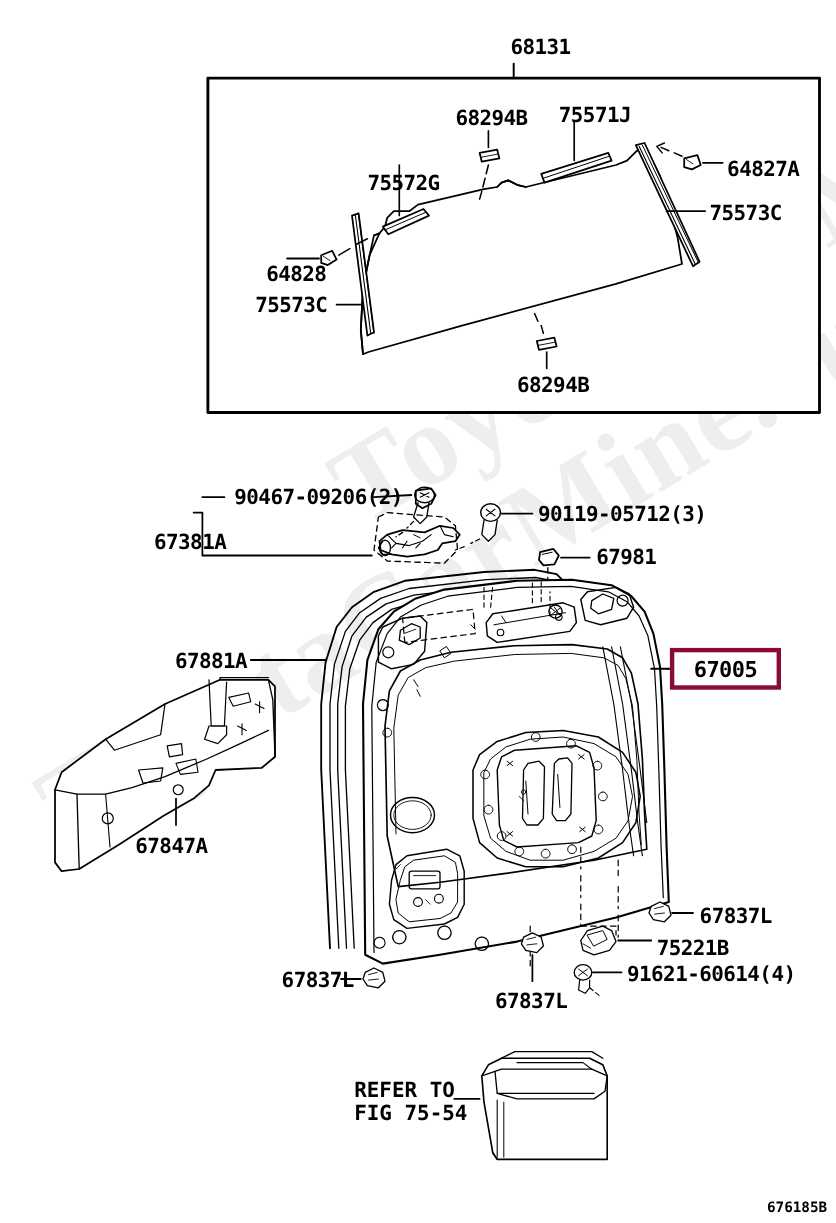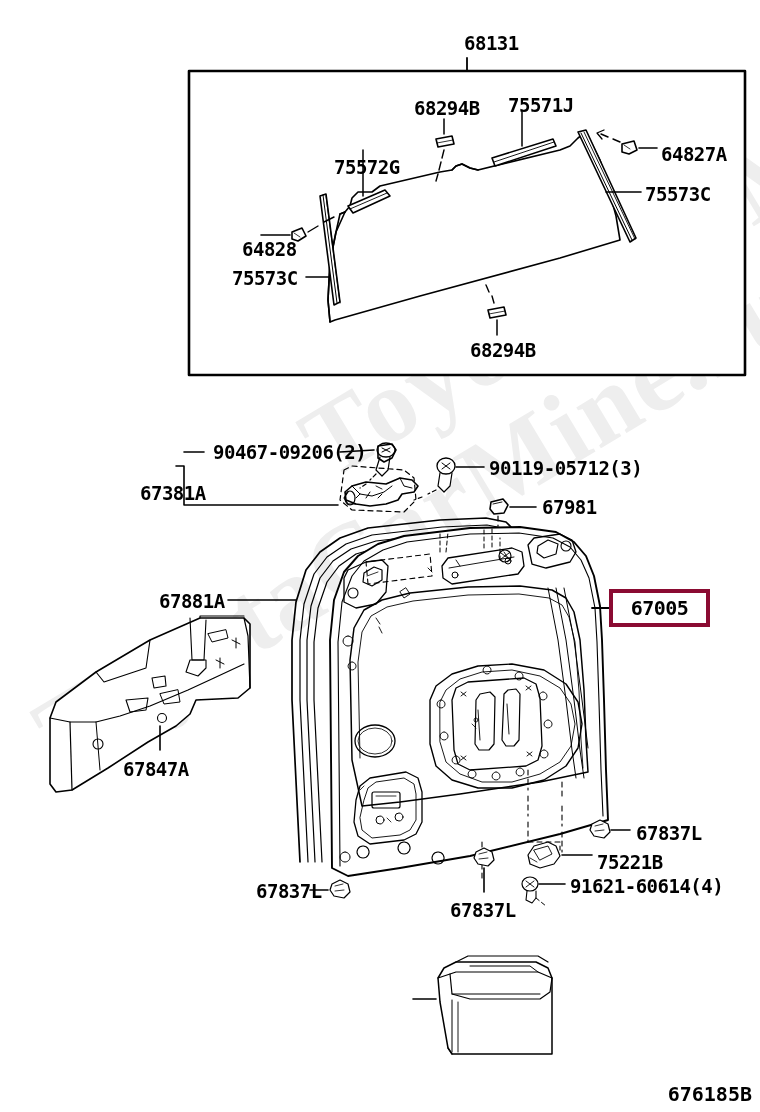--- a/index.html
+++ b/index.html
@@ -57,21 +57,21 @@
     font-weight:700;font-size:20px;color:#000;letter-spacing:-0.5px;
   }
   .refer{
     position:absolute;left:322px;top:981px;
     font-family:"DejaVu Sans Mono","Liberation Mono",monospace;
     font-weight:700;font-size:19px;line-height:21px;color:#000;white-space:pre;
   }
   .figcode{
     position:absolute;right:8px;bottom:6px;
     font-family:"DejaVu Sans Mono","Liberation Mono",monospace;
-    font-weight:700;font-size:20px;color:#000;letter-spacing:0px;
+    font-weight:700;font-size:13px;color:#000;letter-spacing:0px;
   }
 </style>
 </head>
 <body>
 
 <div id="stage">
 
   <div class="wm">
     <span class="wm1">ToyotaCarMine.ru</span>
     <span class="wm2">ToyotaCarMine.ru</span>
@@ -419,16 +419,18 @@
   <div class="lbl" style="left:636px;top:824px;">67837L</div>
   <div class="lbl" style="left:597px;top:853px;">75221B</div>
   <div class="lbl" style="left:570px;top:877px;text-align:center;">91621-60614(4)</div>
   <div class="lbl" style="left:256px;top:882px;">67837L</div>
   <div class="lbl" style="left:450px;top:901px;">67837L</div>
 
   <div id="hl-67005">
     <span class="txt">67005</span>
   </div>
 
+  <div class="refer">REFER TO
+FIG 75-54</div>
 
   <div class="figcode">676185B</div>
 
 </div>
 
 </body></html>

